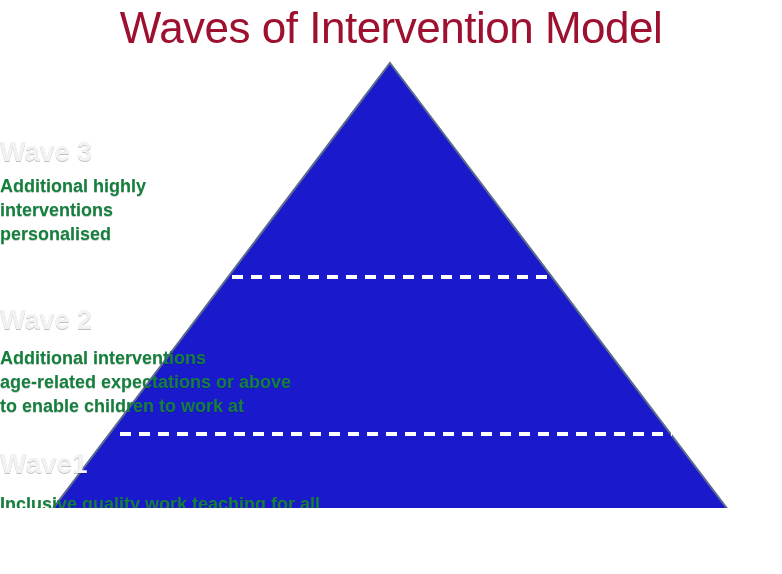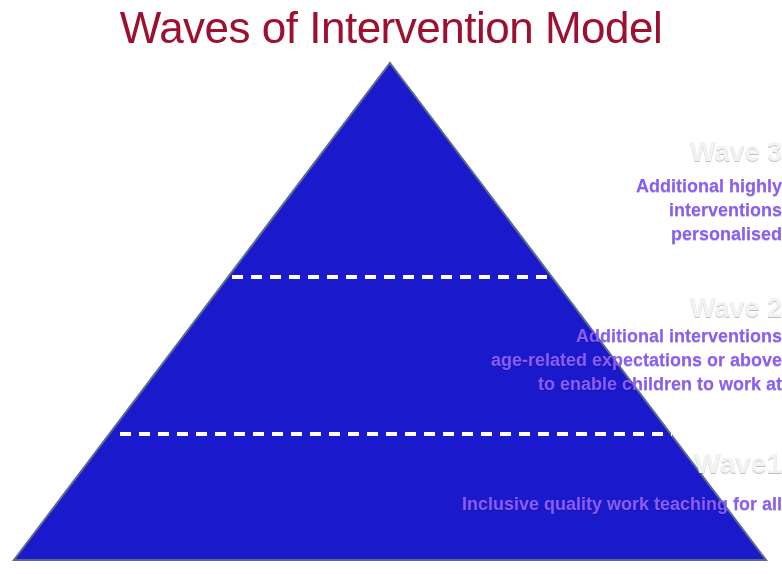--- a/index.html
+++ b/index.html
@@ -7,21 +7,21 @@
     margin: 0;
     padding: 0;
     background: #ffffff;
   }
   body {
     font-family: "Liberation Sans", sans-serif;
   }
   #stage {
     position: relative;
     width: 782px;
-    height: 574px;
+    height: 508px;
     background: #ffffff;
     overflow: hidden;
   }
 
   
   .title {
     position: absolute;
     left: 0;
     top: 2px;
     width: 782px;
@@ -46,48 +46,48 @@
   .pyramid-svg {
     position: absolute;
     left: 0;
     top: 0;
     display: block;
   }
 
   
   .band {
     position: absolute;
-    text-align: right;
+    text-align: left;
     color: #ffffff;
     width: 782px;
     left: 0;
   }
   .band-heading {
     font-family: "Liberation Sans", sans-serif;
     font-weight: bold;
     font-size: 27px;
     line-height: 32px;
     color: #f2f2f2;
     text-shadow: 0 1px 0 rgba(0,0,0,0.25);
   }
   .band-body {
     font-family: "Liberation Sans", sans-serif;
     font-weight: bold;
     font-size: 18px;
     line-height: 24px;
-    color: #8b5cf6;
+    color: #15803d;
     text-shadow: 0 1px 0 rgba(0,0,0,0.2);
   }
   .band-body .line { display: block; }
 
   .band-wave3 { top: 136px; }
   .band-wave3 .band-body { margin-top: 6px; }
 
-  .band-wave2 { top: 292px; }
-  .band-wave2 .band-body { margin-top: 0; }
+  .band-wave2 { top: 304px; }
+  .band-wave2 .band-body { margin-top: 10px; }
 
   .band-wave1 { top: 448px; }
   .band-wave1 .band-body { margin-top: 12px; }
 
   .band-wave1 .band-heading { font-size: 28px; }
   .band-wave1 .band-body { font-size: 18px; }
 </style>
 </head>
 <body>
 

